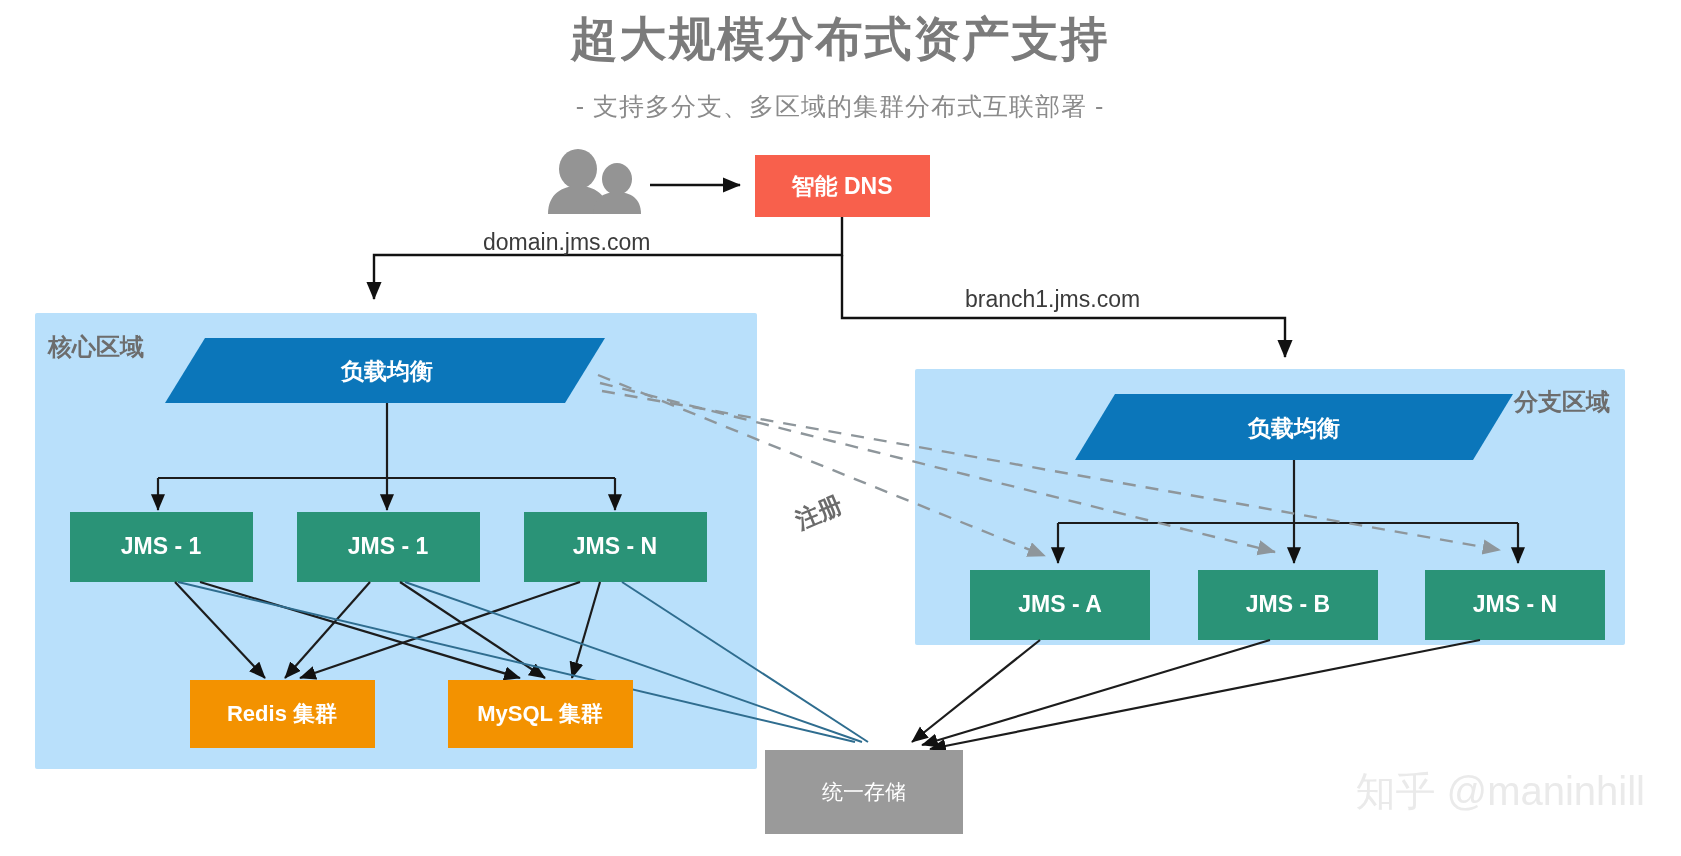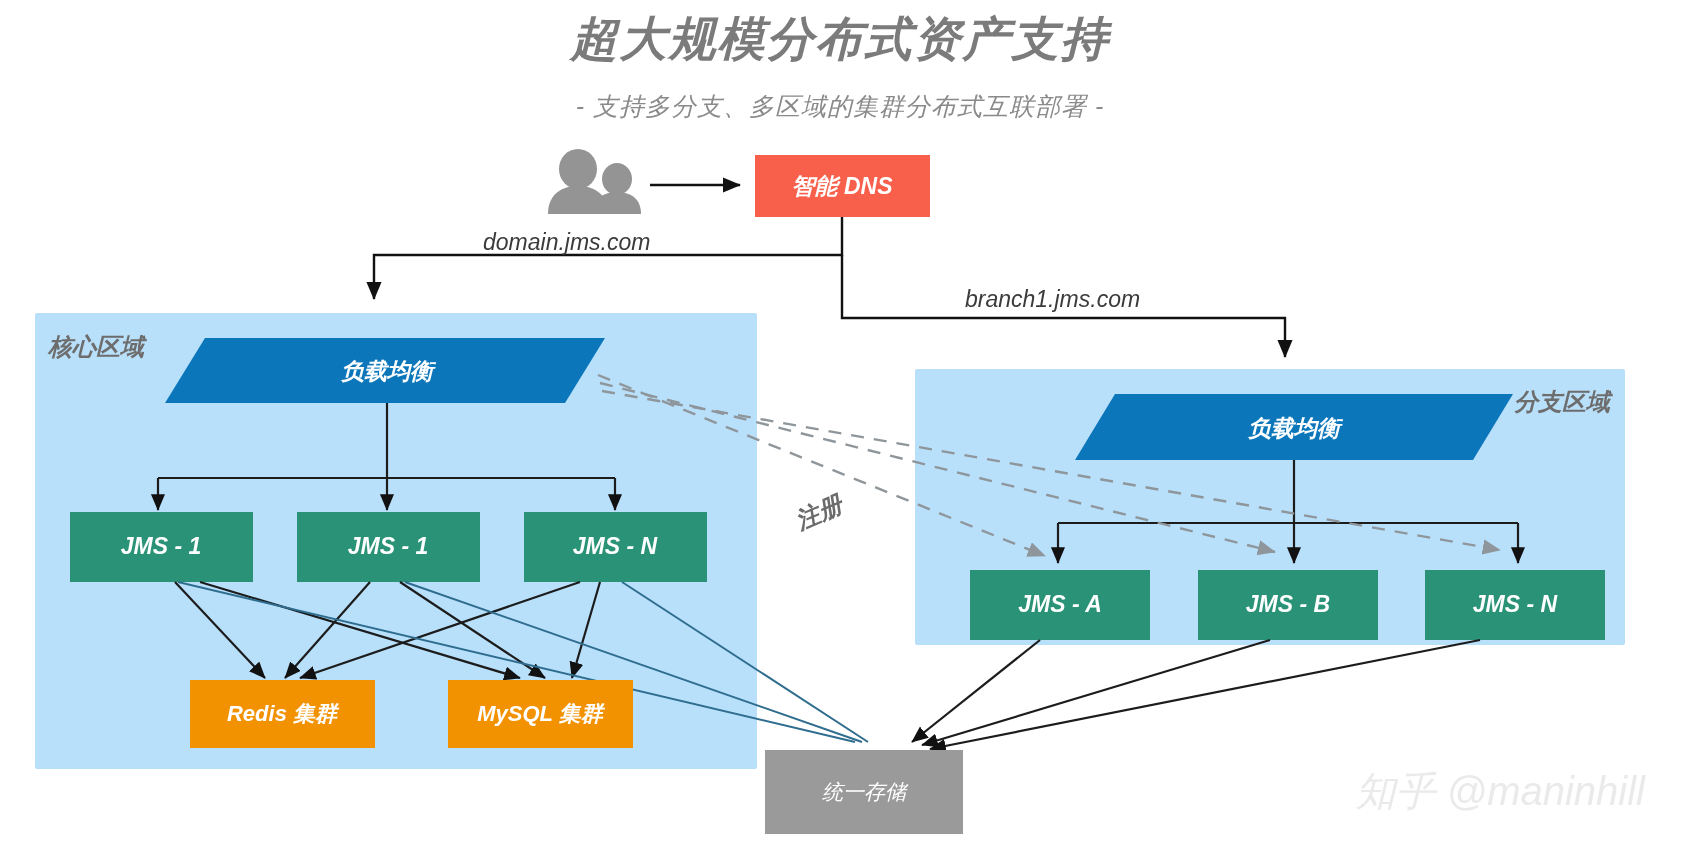--- a/index.html
+++ b/index.html
@@ -13,21 +13,20 @@
     height: 856px;
     position: relative;
     overflow: hidden;
     font-family: "Liberation Sans", "DejaVu Sans", sans-serif;
   }
   #stage {
     position: absolute;
     left: 0; top: 0;
     width: 1681px;
     height: 612px;
-    font-style: italic;
   }
   svg.diagram {
     position: absolute;
     left: 0; top: 0;
     width: 1681px;
     height: 856px;
     display: block;
   }
   .title-text {
     font-size: 47px;

